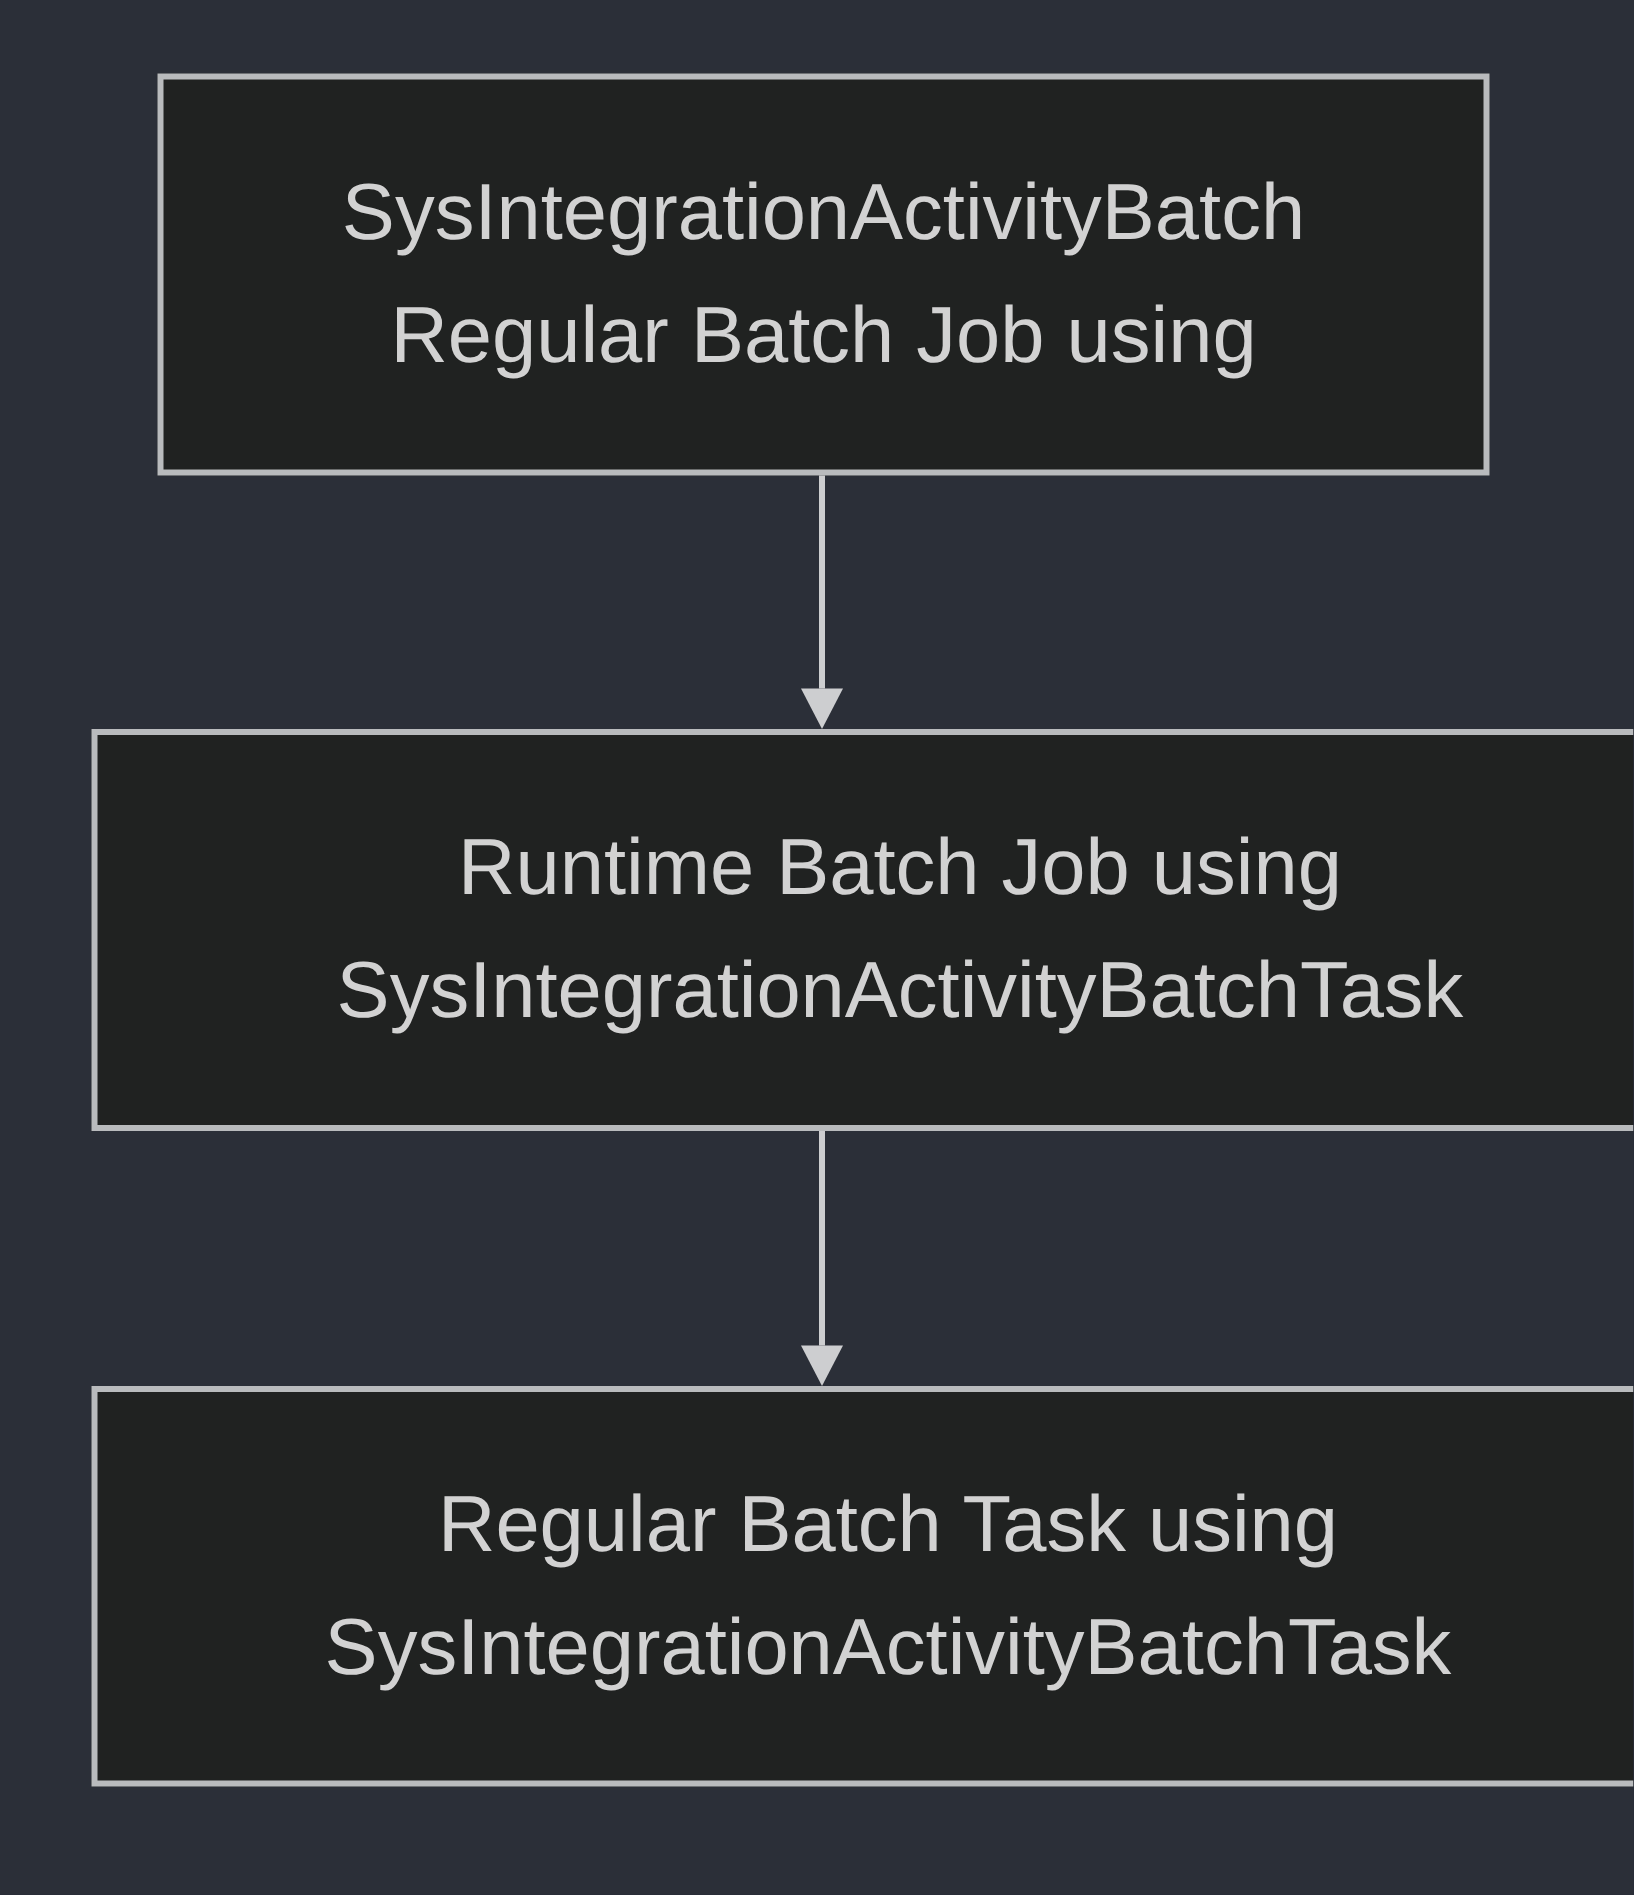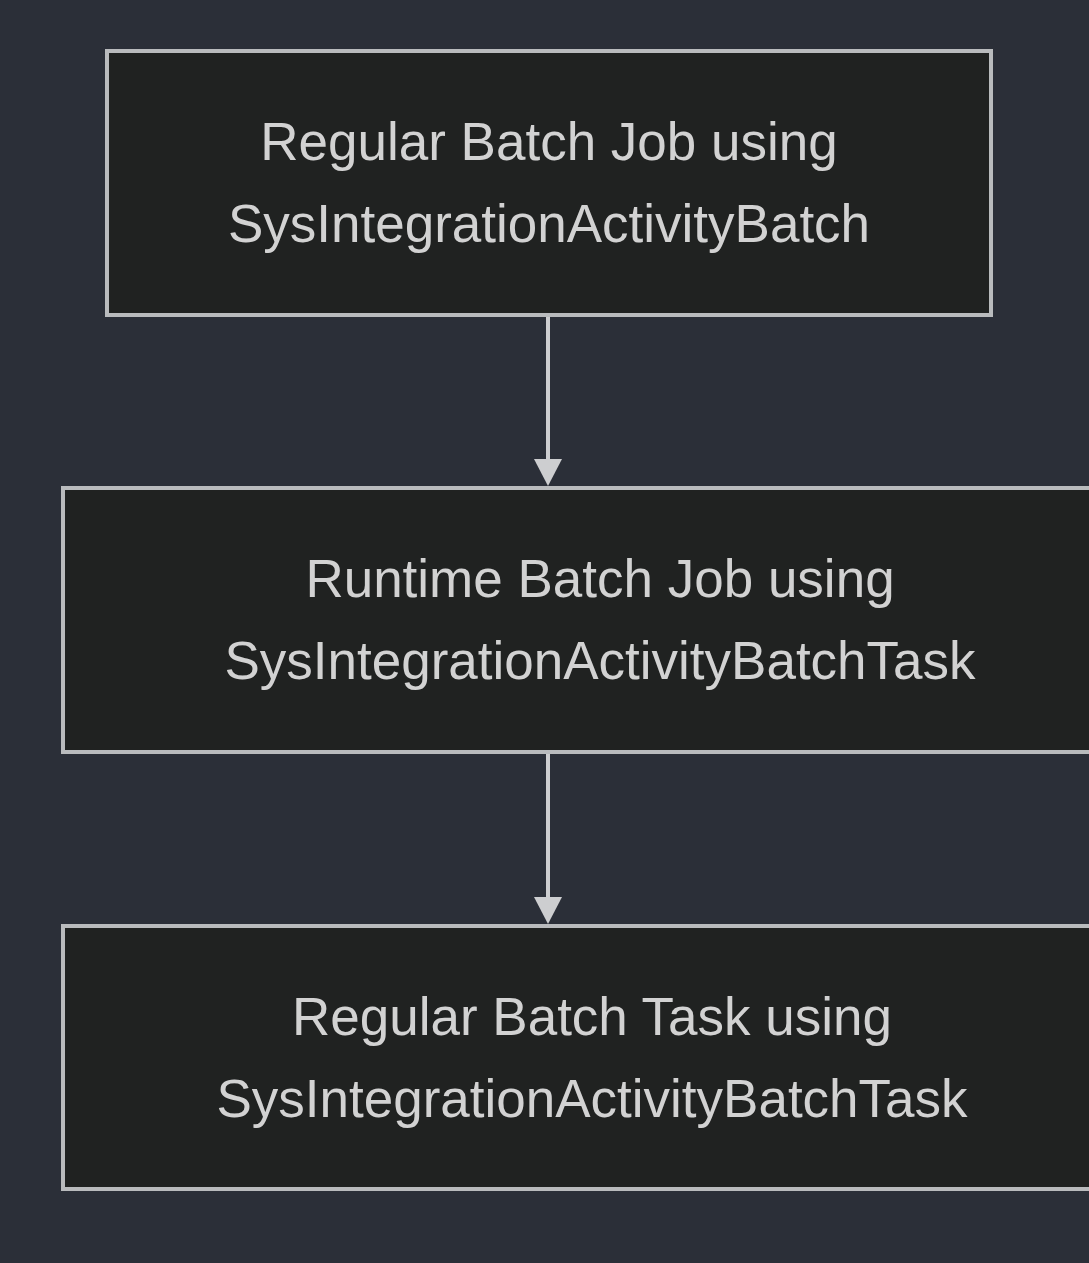--- a/index.html
+++ b/index.html
@@ -58,22 +58,22 @@
     border-right: 14px solid transparent;
     border-top: 27px solid #cdced0;
   }
 </style>
 </head>
 <body>
 
 <div class="canvas">
 
   <div class="flow-node" id="node-1">
+    <div class="node-line">SysIntegrationActivityBatch</div>
     <div class="node-line">Regular Batch Job using</div>
-    <div class="node-line">SysIntegrationActivityBatch</div>
   </div>
 
   <div class="flow-arrow" id="arrow-1">
     <div class="arrow-shaft"></div>
     <div class="arrow-head"></div>
   </div>
 
   <div class="flow-node" id="node-2">
     <div class="node-line">Runtime Batch Job using</div>
     <div class="node-line">SysIntegrationActivityBatchTask</div>

